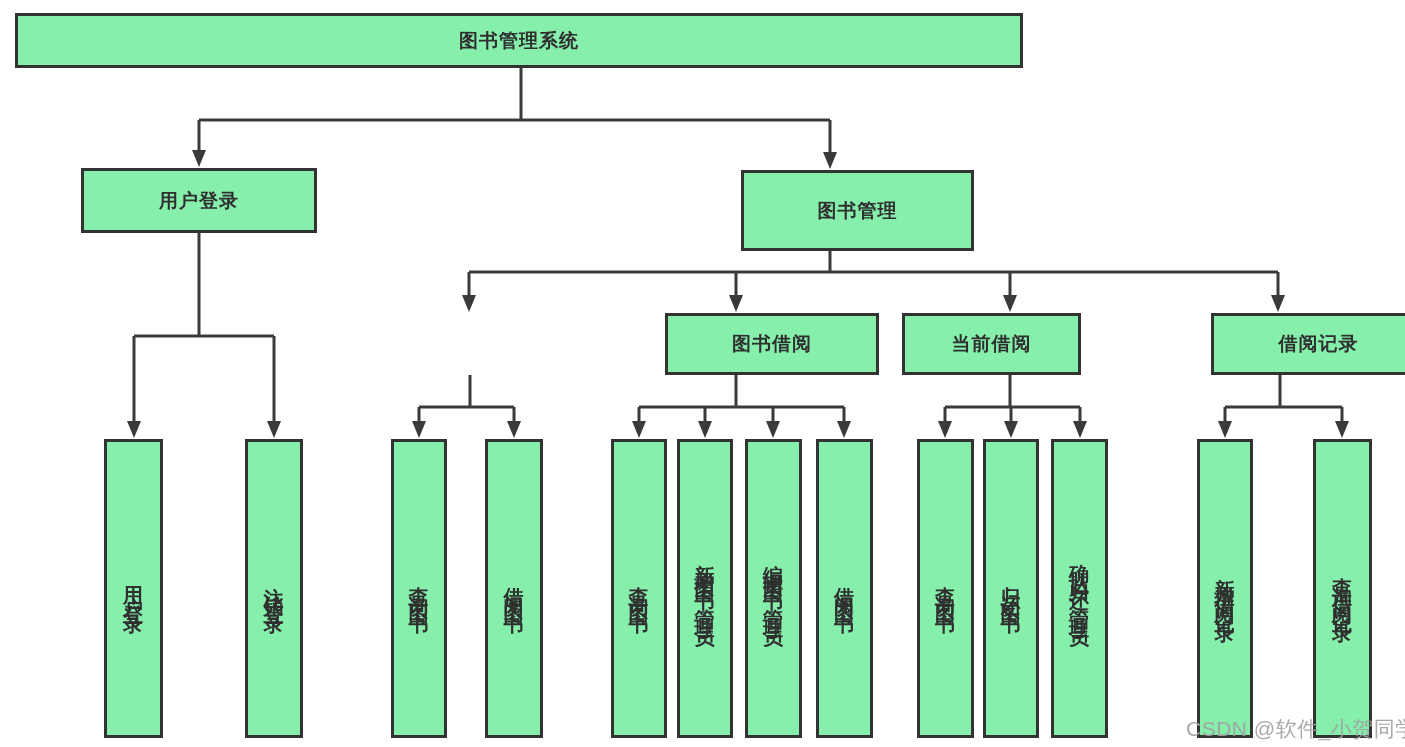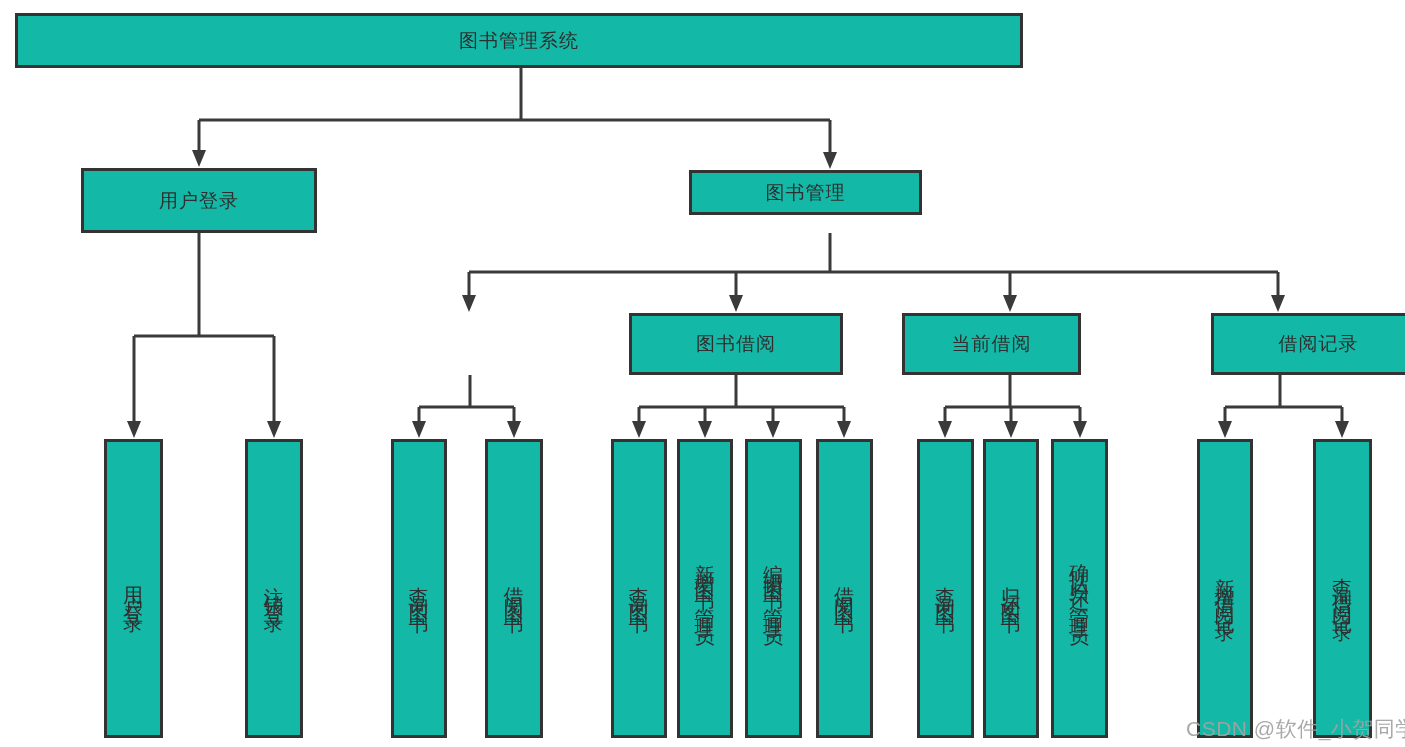--- a/index.html
+++ b/index.html
@@ -18,26 +18,27 @@
   svg.connectors {
     position: absolute;
     left: 0; top: 0;
     width: 1405px;
     height: 747px;
     z-index: 0;
   }
   .node {
     position: absolute;
     box-sizing: border-box;
-    background: #14b8a6;
+    background: #86efac;
     border: 3px solid #333333;
     display: flex;
     align-items: center;
     justify-content: center;
     z-index: 1;
+    font-weight: bold;
   }
   .node .hlabel {
     font-size: 19px;
     letter-spacing: 1px;
     color: #2f2f2f;
     white-space: nowrap;
   }
   .node .vlabel {
     writing-mode: vertical-rl;
     text-orientation: mixed;
@@ -122,25 +123,25 @@
       M1335 421 L1349 421 L1342 438 Z"></path>
   </svg>
 
   <div class="node" style="left:15px; top:13px; width:1008px; height:55px">
     <span class="hlabel">图书管理系统</span>
   </div>
 
   <div class="node" style="left:81px; top:168px; width:236px; height:65px">
     <span class="hlabel">用户登录</span>
   </div>
-  <div class="node" style="left:689px; top:170px; width:233px; height:45px">
+  <div class="node" style="left:741px; top:170px; width:233px; height:81px">
     <span class="hlabel">图书管理</span>
   </div>
 
-  <div class="node" style="left:629px; top:313px; width:214px; height:62px">
+  <div class="node" style="left:665px; top:313px; width:214px; height:62px">
     <span class="hlabel">图书借阅</span>
   </div>
   <div class="node" style="left:902px; top:313px; width:179px; height:62px">
     <span class="hlabel">当前借阅</span>
   </div>
   <div class="node" style="left:1211px; top:313px; width:215px; height:62px">
     <span class="hlabel">借阅记录</span>
   </div>
 
   <div class="node" style="left:104px; top:439px; width:59px; height:299px">

